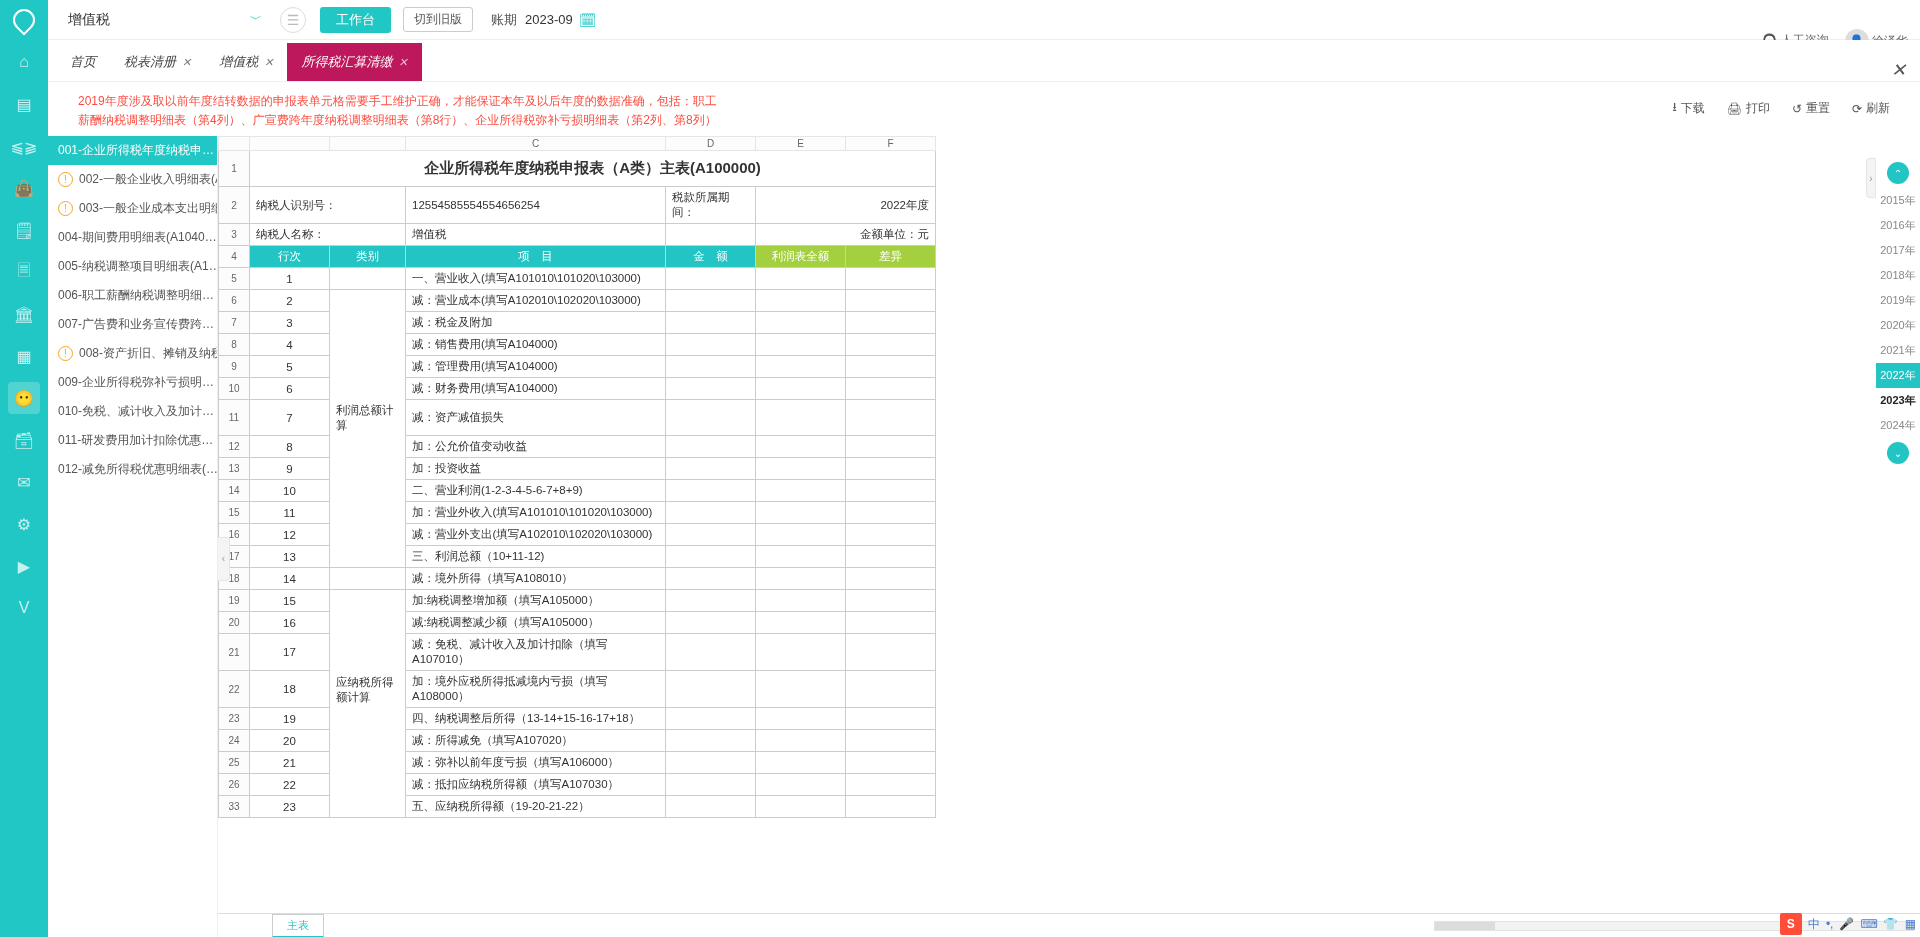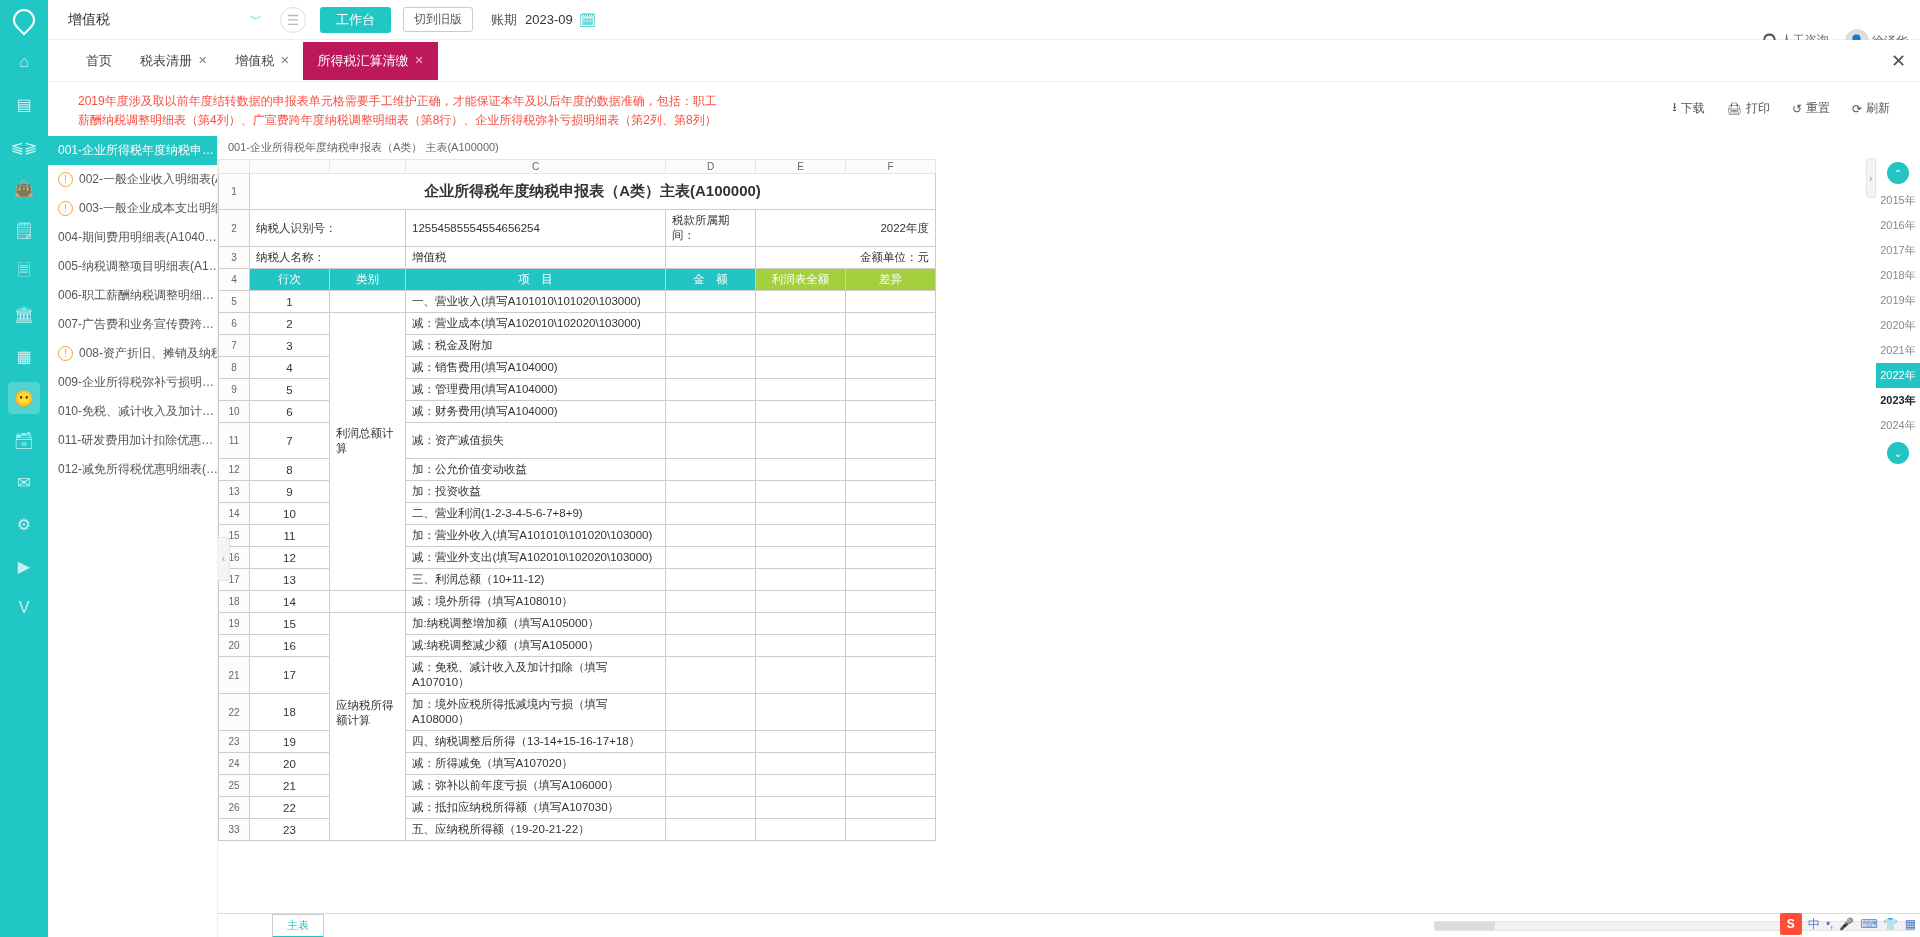--- a/index.html
+++ b/index.html
@@ -20,21 +20,21 @@
 .top-right { margin-left:auto; display:flex; align-items:center; gap:16px; color:#666; font-size:12px;margin-top:42px; }
 .avatar { width:24px; height:24px; border-radius:50%; background:#ddd; display:inline-flex; align-items:center; justify-content:center; color:#888; }
 
 
 .leftrail { position:absolute; left:0; top:40px; bottom:0; width:48px; background:#21c7c5; display:flex; flex-direction:column; align-items:center; padding-top:6px; gap:10px; }
 .rail-ic { width:32px; height:32px; display:flex; align-items:center; justify-content:center; color:rgba(255,255,255,.75); font-size:16px; border-radius:4px; }
 .rail-ic.active { background:rgba(255,255,255,.22); color:#fff; }
 
 
 .main { position:absolute; left:48px; right:0; top:40px; bottom:0; background:#fff; display:flex; flex-direction:column; }
-.tabs { height:42px; display:flex; align-items:center; border-bottom:1px solid #eee; padding-left:24px; }
+.tabs { height:42px; display:flex; align-items:flex-end; border-bottom:1px solid #eee; padding-left:8px;font-style:italic; }
 .tab { padding:10px 14px; font-size:13px; color:#444; display:flex; align-items:center; gap:6px; }
 .tab.active { background:#be185d; color:#fff; }
 .tab .x { font-size:11px; color:inherit; opacity:.7; }
 .tabs .xbig { margin-left:auto; margin-right:14px; font-size:18px; color:#555; }
 
 .toolbar-row { display:flex; align-items:flex-start; padding:10px 30px 6px; gap:20px; }
 .redwarn { color:#fb4e41; font-size:12px; line-height:1.6; max-width:640px; }
 .action-row { margin-left:auto; display:flex; gap:22px; color:#555; font-size:12px; padding-top:6px; }
 .action-row span { display:flex; align-items:center; gap:4px; }
 
@@ -168,21 +168,20 @@
       <div class="item">007-广告费和业务宣传费跨…</div>
       <div class="item warn">008-资产折旧、摊销及纳税…</div>
       <div class="item">009-企业所得税弥补亏损明…</div>
       <div class="item">010-免税、减计收入及加计…</div>
       <div class="item">011-研发费用加计扣除优惠…</div>
       <div class="item">012-减免所得税优惠明细表(…</div>
     </div>
     <div class="collapse-handle">‹</div>
 
     <div class="sheet-wrap">
-      <div class="sheet-title-bar">001-企业所得税年度纳税申报表（A类）  主表(A100000)</div>
       <div class="col-letters">
         <div></div>
           <div></div>
           <div></div>
           <div>C</div>
           <div>D</div>
           <div>E</div>
           <div>F</div>
       </div>
 

